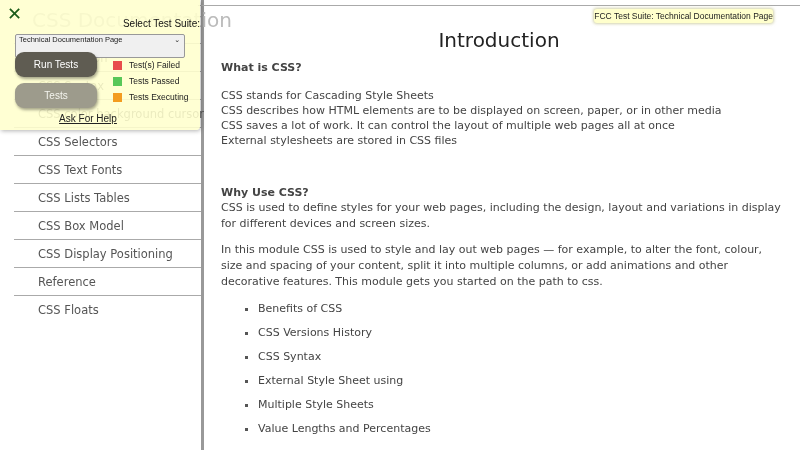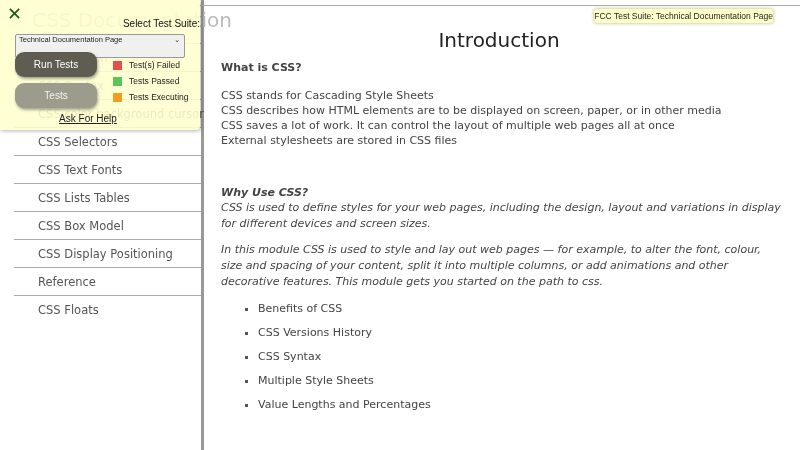--- a/index.html
+++ b/index.html
@@ -33,21 +33,21 @@
       font-size: 11px; line-height: 15px; color: #444;
     }
     #main-doc h1 {
       font-weight: normal; font-size: 20px; text-align: center;
       color: #222; margin-top: 33px; margin-left: 0;
       width: 556px;
     }
     .sub-h { font-weight: bold; font-size: 11px; color: #444; margin-top: 12px; }
     .intro-lines { margin-top: 13px; }
     .intro-lines div { line-height: 15px; }
-    .why { margin-top: 37px; font-style: italic; }
+    .why { margin-top: 37px; }
     .why .sub-h { margin-top: 0; }
     .para { line-height: 16px; }
     .para2 { margin-top: 10px; line-height: 16px; }
     ul.topics { list-style: none; margin-top: 11px; padding-left: 24px; }
     ul.topics li { height: 24px; line-height: 16px; position: relative; padding-left: 13px; }
     ul.topics li::before {
       content: ""; position: absolute; left: 0; top: 7px; width: 3px; height: 3px; background: #555;
     }
 
     
@@ -131,20 +131,21 @@
     </div>
     <div class="why">
       <div class="sub-h">Why Use CSS?</div>
       <p class="para">CSS is used to define styles for your web pages, including the design, layout and variations in display for different devices and screen sizes.</p>
       <p class="para2">In this module CSS is used to style and lay out web pages — for example, to alter the font, colour, size and spacing of your content, split it into multiple columns, or add animations and other decorative features. This module gets you started on the path to css.</p>
     </div>
     <ul class="topics">
       <li>Benefits of CSS</li>
       <li>CSS Versions History</li>
       <li>CSS Syntax</li>
+      <li>External Style Sheet using</li>
       <li>Multiple Style Sheets</li>
       <li>Value Lengths and Percentages</li>
     </ul>
   </section>
 
 </main>
 
 <div class="fcc-badge">FCC Test Suite: Technical Documentation Page</div>
 
 <div id="fcc_test_suite">

